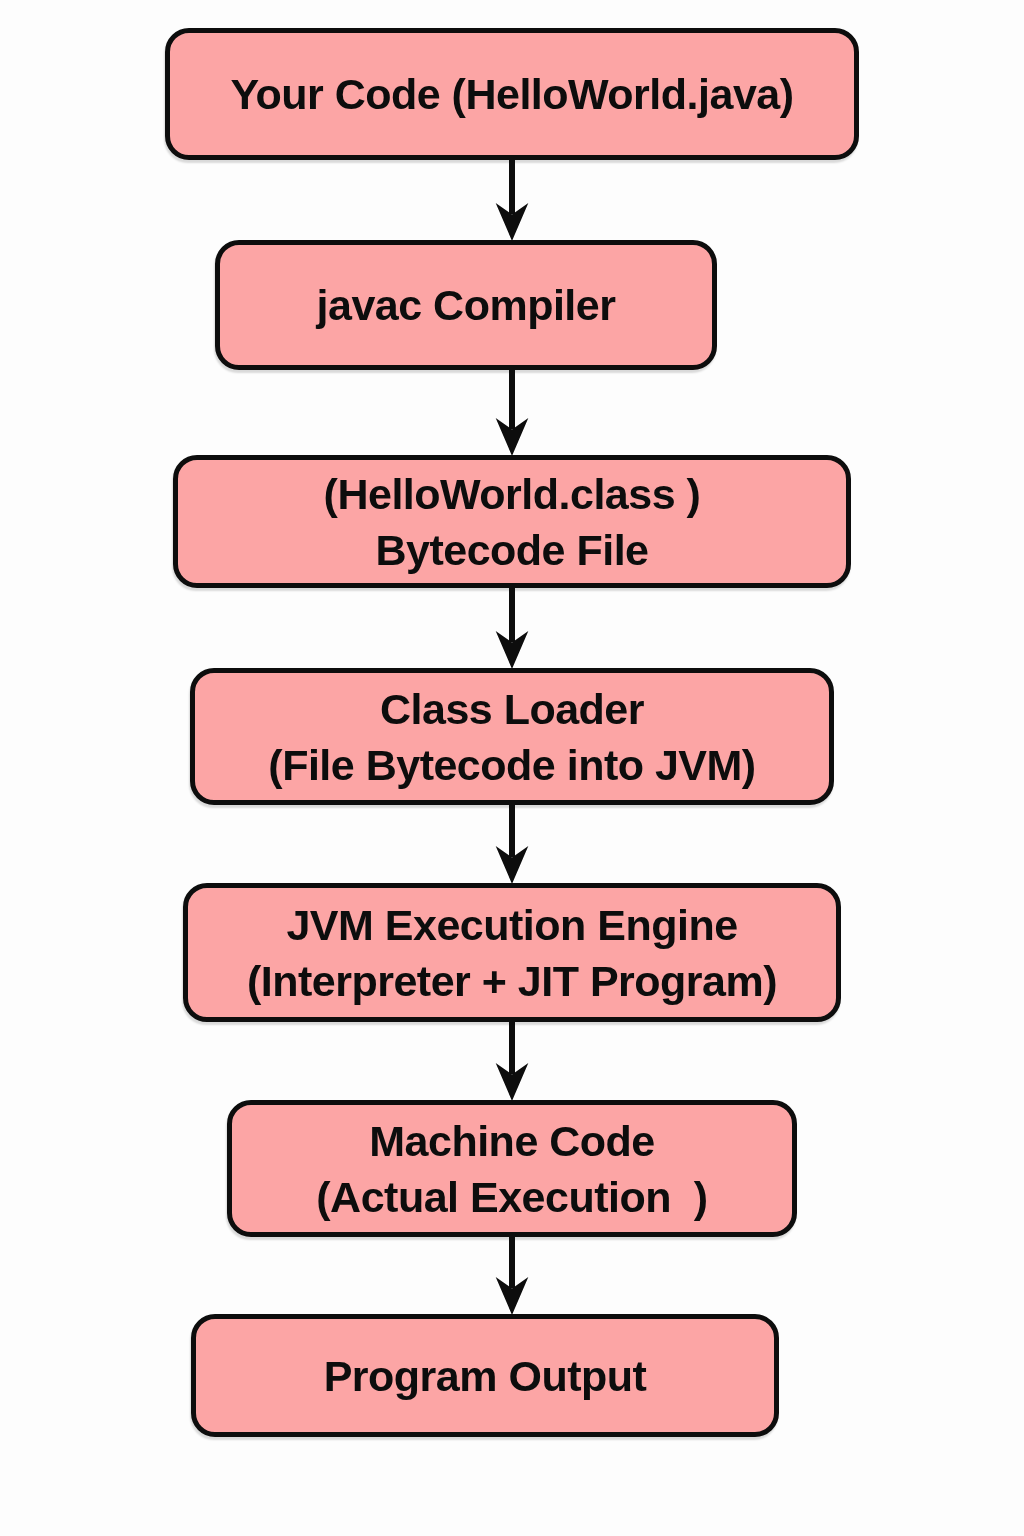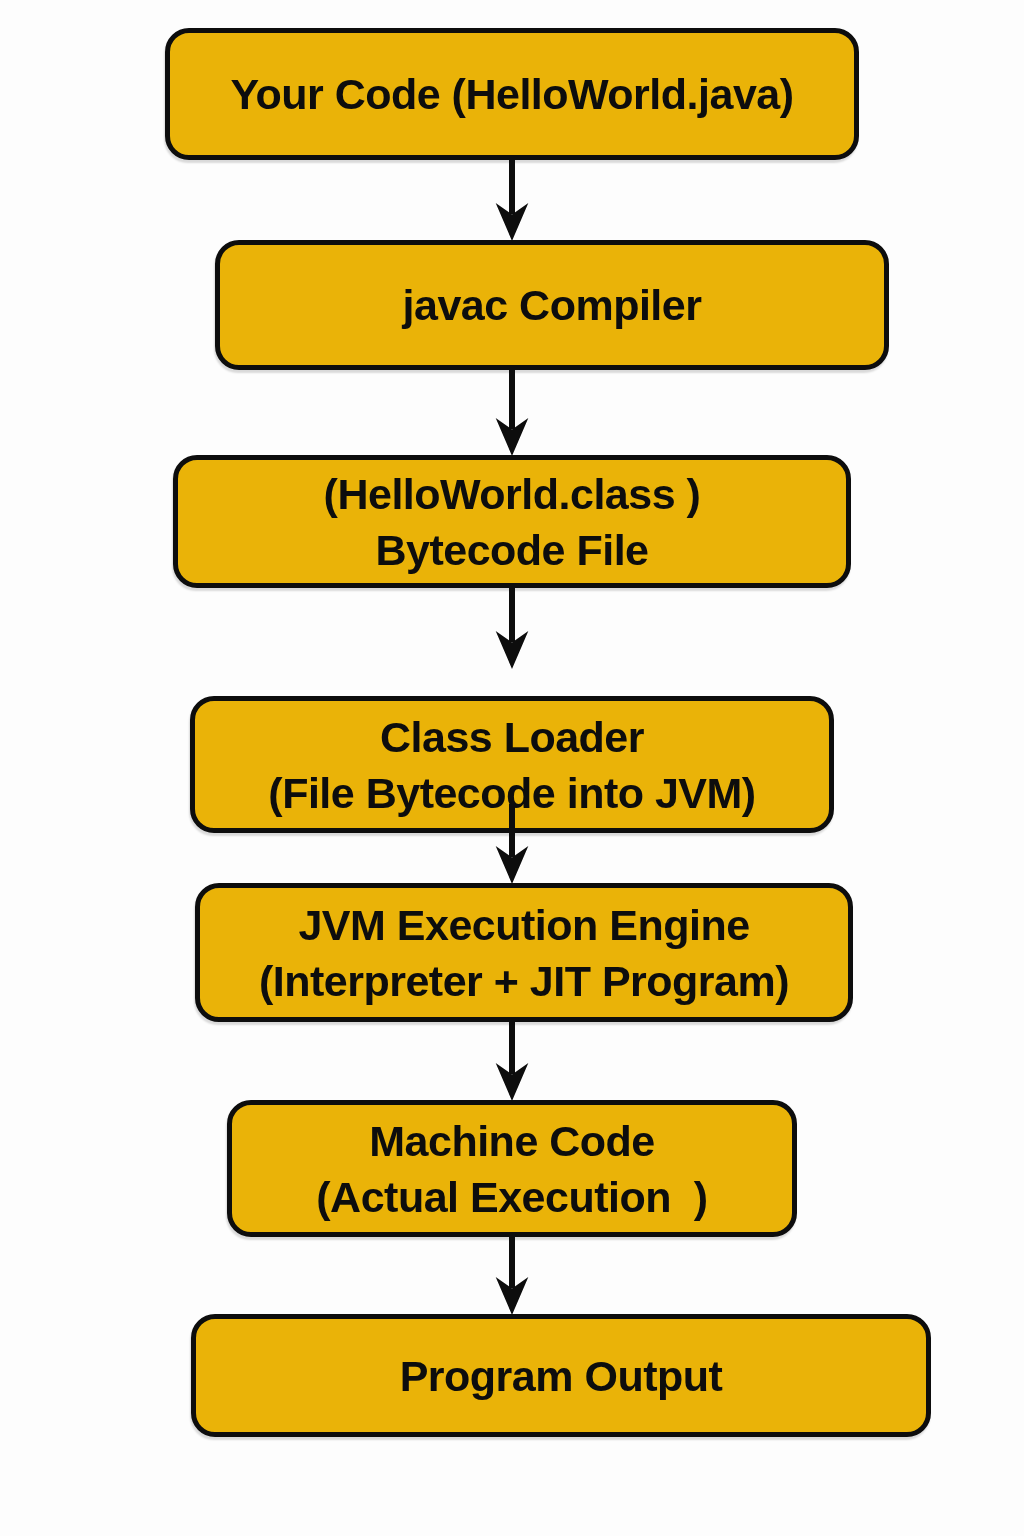--- a/index.html
+++ b/index.html
@@ -14,47 +14,47 @@
     position: relative;
     overflow: hidden;
   }
   .canvas {
     position: absolute;
     inset: 0;
   }
   .flow-node {
     position: absolute;
     box-sizing: border-box;
-    background: #eab308;
+    background: #fca5a5;
     border: 5px solid #0d0d0d;
     border-radius: 24px;
     display: flex;
     flex-direction: column;
     align-items: center;
     justify-content: center;
     text-align: center;
     box-shadow: -1px 3px 2px rgba(0,0,0,0.14);
   }
   .node-line {
     display: block;
     font-size: 43px;
     font-weight: 700;
     line-height: 56px;
     color: #0d0d0d;
     letter-spacing: -0.5px;
     white-space: pre-wrap;
   }
   
   .n1 { top: 28px;   left: 165px; width: 694px; height: 132px; }
-  .n2 { top: 240px;  left: 215px; width: 674px; height: 130px; }
+  .n2 { top: 240px;  left: 215px; width: 502px; height: 130px; }
   .n3 { top: 455px;  left: 173px; width: 678px; height: 133px; }
-  .n4 { top: 668px;  left: 190px; width: 644px; height: 137px; margin-top: 28px; }
-  .n5 { top: 883px;  left: 183px; width: 658px; height: 139px; margin-left: 12px; }
+  .n4 { top: 668px;  left: 190px; width: 644px; height: 137px; }
+  .n5 { top: 883px;  left: 183px; width: 658px; height: 139px; }
   .n6 { top: 1100px; left: 227px; width: 570px; height: 137px; }
-  .n7 { top: 1314px; left: 191px; width: 740px; height: 123px; }
+  .n7 { top: 1314px; left: 191px; width: 588px; height: 123px; }
 
   .flow-arrow {
     position: absolute;
     left: 495px;
     width: 34px;
   }
   .a1 { top: 159px;  height: 82px; }
   .a2 { top: 369px;  height: 87px; }
   .a3 { top: 587px;  height: 82px; }
   .a4 { top: 804px;  height: 80px; }

